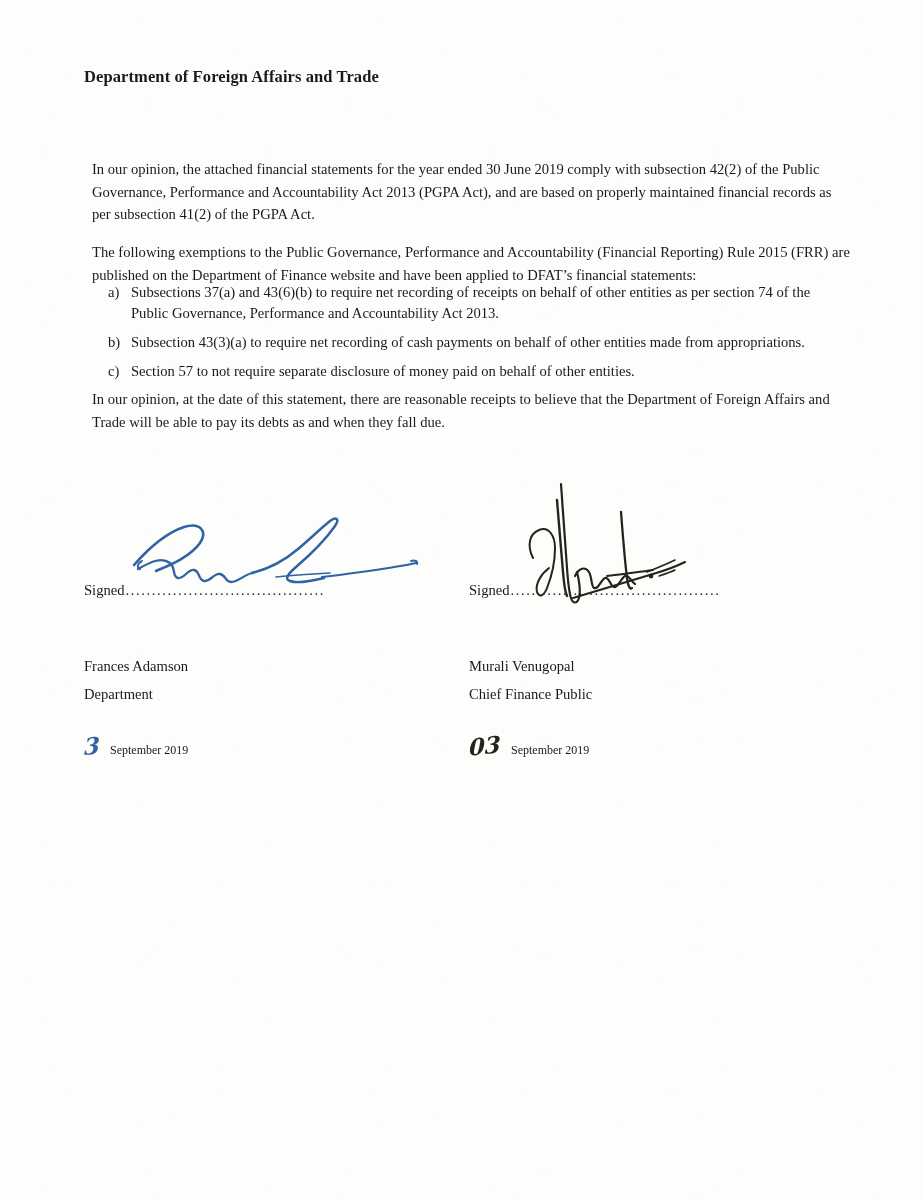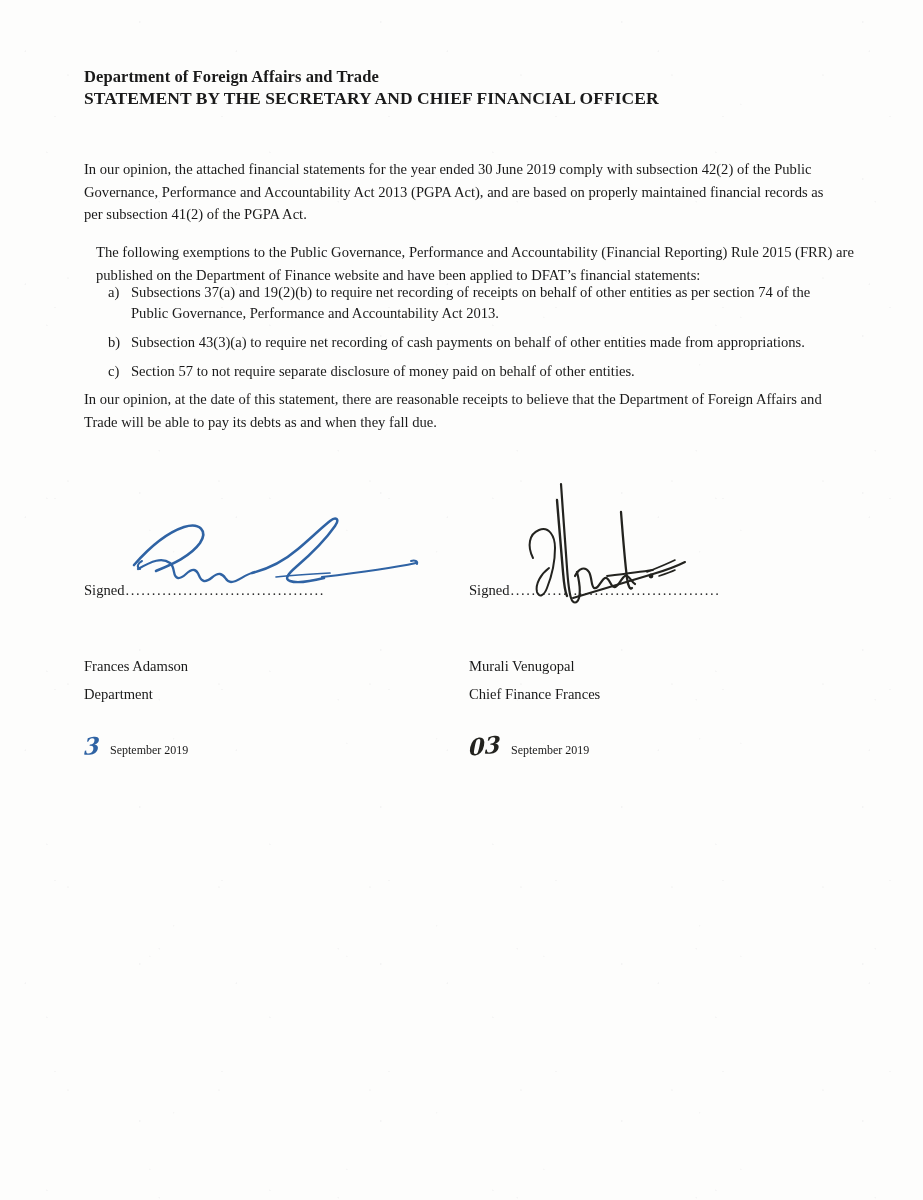--- a/index.html
+++ b/index.html
@@ -60,28 +60,28 @@
   }
   .heading .line2 {
     font-weight: bold;
     font-size: 17.5px;
     letter-spacing: .05px;
     line-height: 22px;
     white-space: nowrap;
   }
 
   
-  .body-block { position: absolute; left: 0; width: 760px; }
+  .body-block { position: absolute; left: 8px; width: 760px; }
   .para {
     font-size: 14.6px;
     line-height: 22.5px;
     text-align: left;
   }
   #para1 { top: 158px; }
-  #para2 { top: 241px; margin-left: 12px; }
+  #para2 { top: 241px; }
   #para3 { top: 388px; }
 
   .list {
     position: absolute;
     left: 0;
     top: 282px;
     width: 760px;
   }
   .list-item {
     display: flex;
@@ -166,36 +166,35 @@
 <body>
 
 <div class="page">
 
   <div class="speckle"></div>
 
   <div class="content">
 
     <div class="heading">
       <div class="line1">Department of Foreign Affairs and Trade</div>
-      <div class="line2">STATEMENT BY THE SECRETARY AND CHIEF FINANCIAL OFFICER</div>
     </div>
 
     <div class="body-block" id="para1">
       <p class="para" style="margin:0">In our opinion, the attached financial statements for the year ended 30 June 2019 comply with subsection 42(2) of the Public Governance, Performance and Accountability Act 2013 (PGPA Act), and are based on properly maintained financial records as per subsection 41(2) of the PGPA Act.</p>
     </div>
 
     <div class="body-block" id="para2">
       <p class="para" style="margin:0">The following exemptions to the Public Governance, Performance and Accountability (Financial Reporting) Rule 2015 (FRR) are published on the Department of Finance website and have been applied to DFAT’s financial statements:</p>
     </div>
 
     <div class="list">
 
       <div class="list-item">
         <span class="list-marker">a)</span>
-        <span class="list-text">Subsections 37(a) and 19(2)(b) to require net recording of receipts on behalf of other entities as per section 74 of the Public Governance, Performance and Accountability Act 2013.</span>
+        <span class="list-text">Subsections 37(a) and 43(6)(b) to require net recording of receipts on behalf of other entities as per section 74 of the Public Governance, Performance and Accountability Act 2013.</span>
       </div>
 
       <div class="list-item">
         <span class="list-marker">b)</span>
         <span class="list-text">Subsection 43(3)(a) to require net recording of cash payments on behalf of other entities made from appropriations.</span>
       </div>
 
       <div class="list-item">
         <span class="list-marker">c)</span>
         <span class="list-text">Section 57 to not require separate disclosure of money paid on behalf of other entities.</span>
@@ -264,21 +263,21 @@
             <path d="M108,104 C124,102 140,100 154,98" stroke-width="1.8"></path>
             <path d="M74,126 C100,118 128,110 154,102 C168,98 178,94 186,90" stroke-width="2.1"></path>
             <path d="M148,100 C158,96 168,92 176,88" stroke-width="1.6"></path>
             <path d="M160,104 C166,102 172,100 176,98" stroke-width="1.6"></path>
             <circle cx="152" cy="104" r="2.4" fill="#23231f" stroke="none"></circle>
           </g>
         </svg>
 
         <div class="name-row">Murali Venugopal</div>
 
-        <div class="title-row">Chief Finance Frances</div>
+        <div class="title-row">Chief Finance Public</div>
 
         <div class="date-row">
           <span class="hand-day hand-black">03</span>
           <span class="date-text">September 2019</span>
         </div>
       </div>
 
     </div>
 
   </div>

